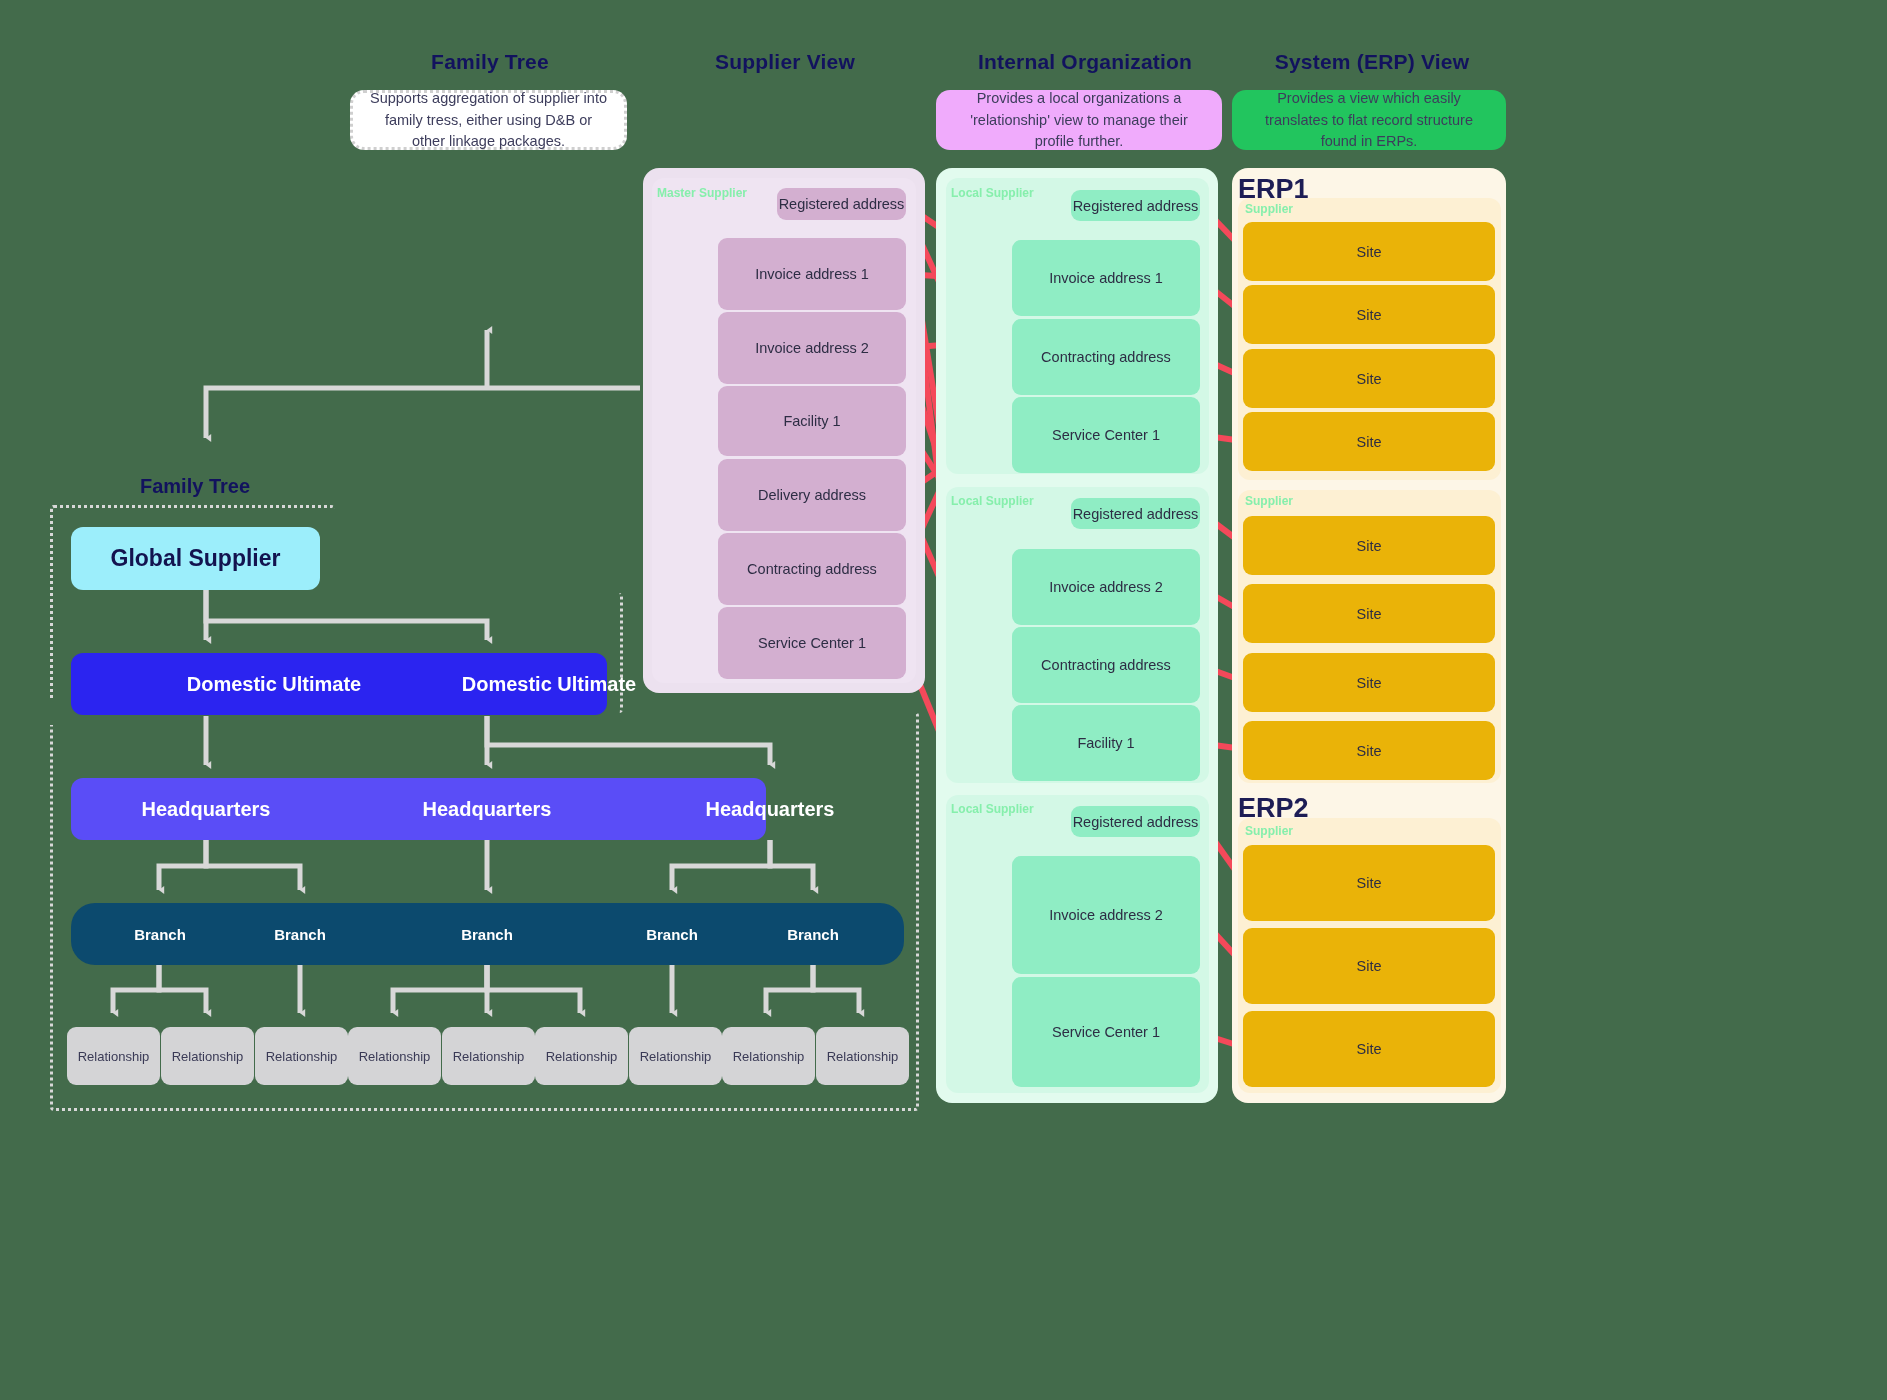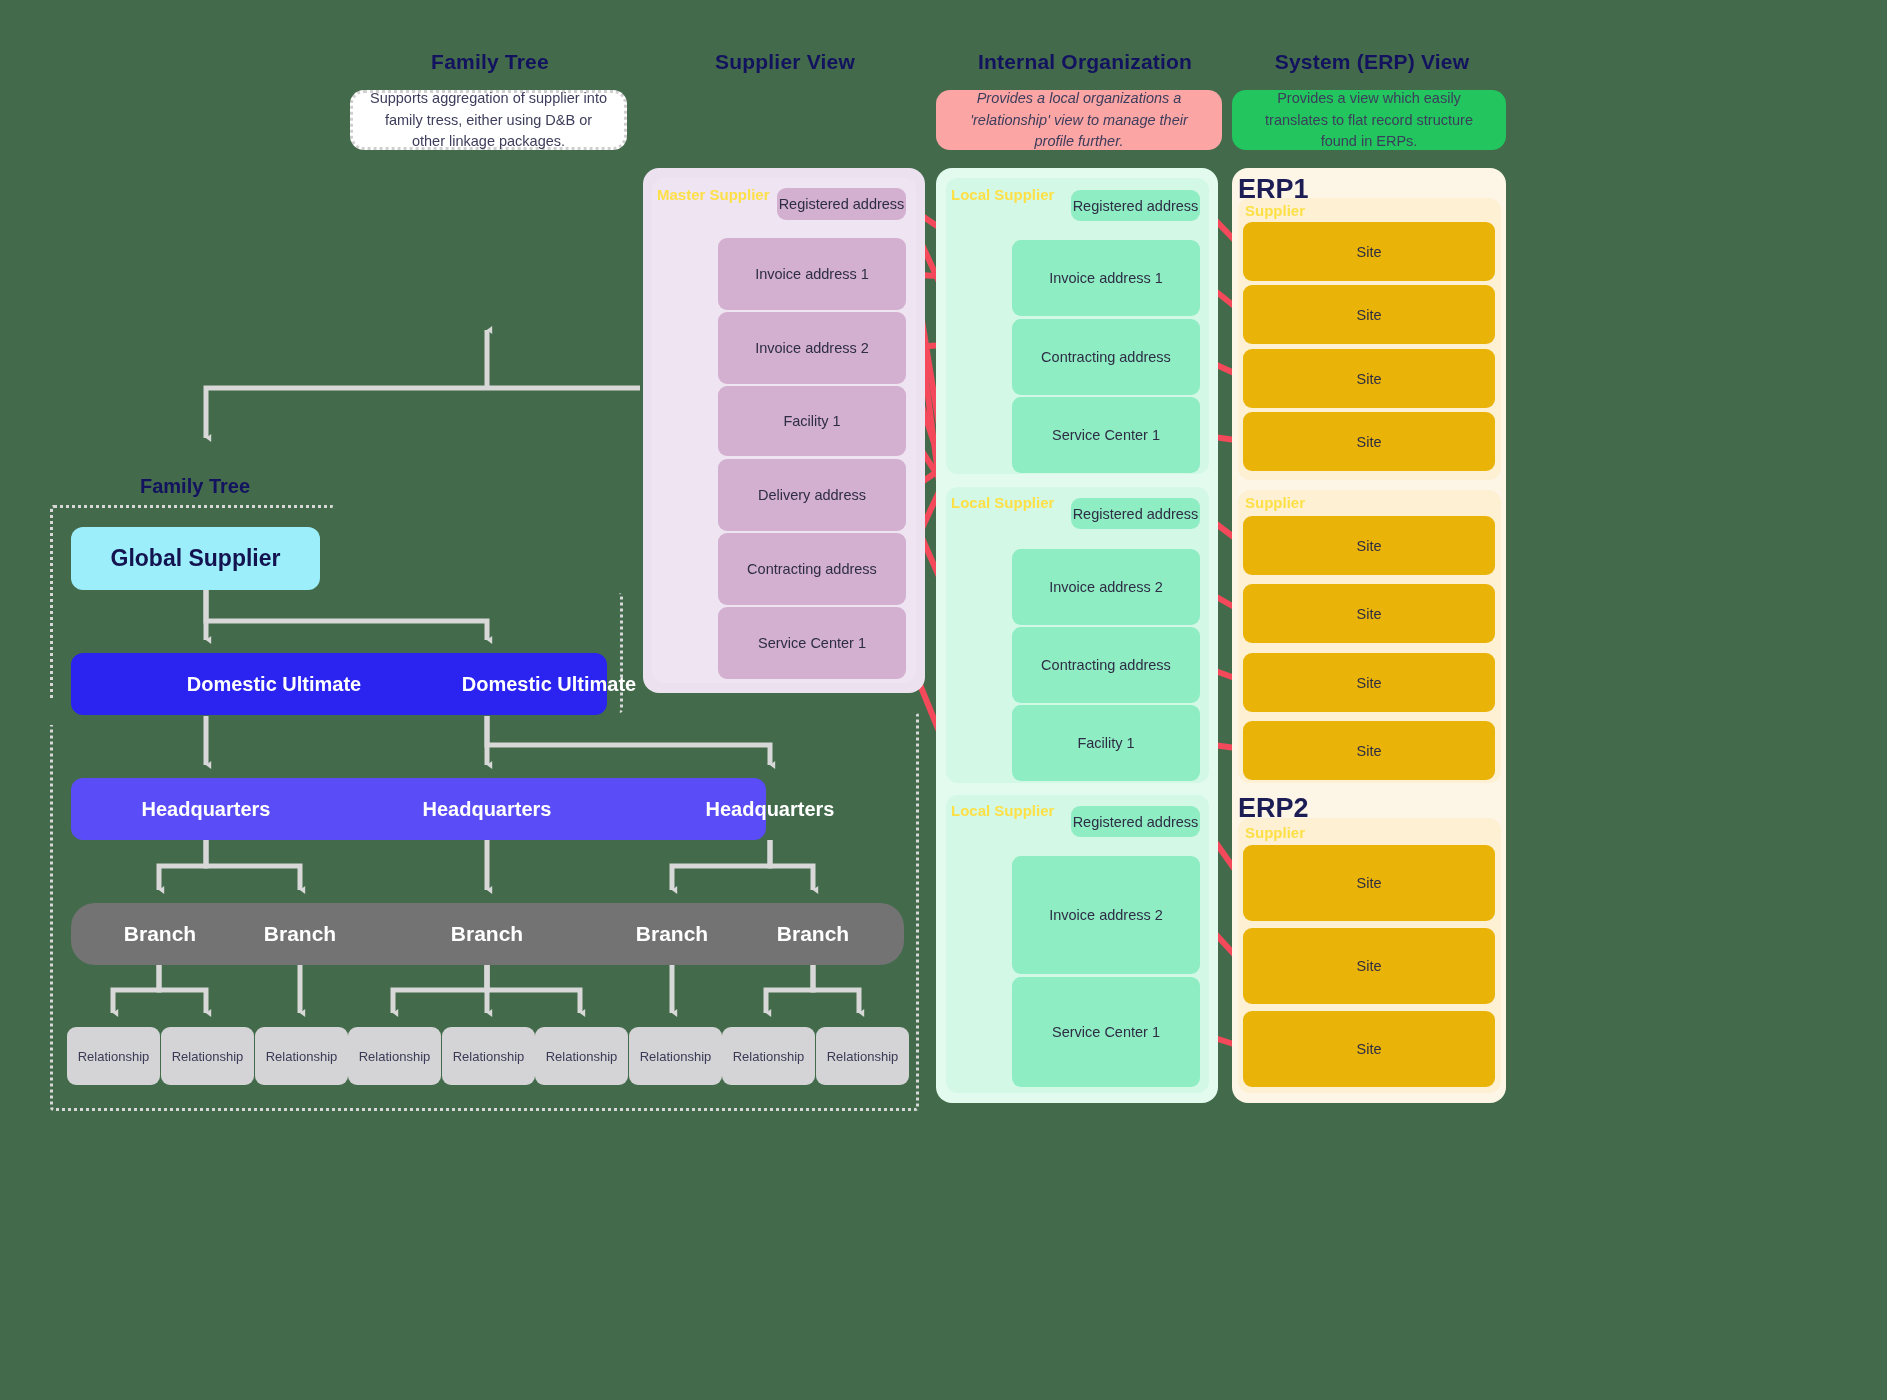--- a/index.html
+++ b/index.html
@@ -10,51 +10,51 @@
 
   
   .col-title{font-weight:bold;font-size:21px;color:#12125e;text-align:center;
              letter-spacing:.2px;}
 
   
   .desc{border-radius:14px;display:flex;align-items:center;justify-content:center;
         text-align:center;font-size:14.5px;color:#3d3d5c;line-height:1.45;padding:10px 14px;}
   .desc-ft{background:#ffffff;border:3px dotted #cfcfcf;}
   .desc-sv{background:#d9b3d2;}
-  .desc-io{background:#fca5a5;font-style:italic;}
+  .desc-io{background:#f0abfc;}
   .desc-erp{background:#22c55e;}
 
   .note-grey{background:#d3d3d6;border-radius:12px;display:flex;align-items:center;
              justify-content:center;text-align:center;font-size:14.5px;color:#3d3d5c;
              line-height:1.45;padding:8px 12px;}
 
   
   .ft-title{font-weight:bold;font-size:20px;color:#12125e;}
   .ft-dotted{border:3px dotted #d8d8d8;border-radius:4px;background:transparent;}
   .node{border-radius:12px;display:flex;align-items:center;justify-content:center;
         font-weight:bold;color:#fff;}
   .n-global{background:#9ceefb;color:#13134f;font-size:23px;}
   .n-dom{background:#2b24f0;font-size:20px;}
   .n-hq{background:#5a4df7;font-size:20px;}
-  .n-branch{background:#737373;font-size:21px;border-radius:24px;}
+  .n-branch{background:#0c4a6e;font-size:15px;border-radius:24px;}
   .n-rel{background:#d4d4d6;color:#3a3a56;font-weight:normal;font-size:13px;border-radius:9px;}
   .bandlabel{position:absolute;top:50%;transform:translate(-50%,-50%);white-space:nowrap;}
 
   
   .panel{border-radius:16px;}
   .p-sv{background:#ece1ef;}
   .p-io{background:#e2fbee;}
   .p-erp{background:#fdf6e7;}
 
   .group{border-radius:12px;}
   .g-sv{background:#efe4f2;}
   .g-io{background:#d3f8e6;}
   .g-erp{background:#fdf0d3;}
 
-  .grp-label{font-weight:bold;font-size:15px;color:#fde047;}
+  .grp-label{font-weight:bold;font-size:12px;color:#86efac;}
   .erp-label{font-weight:bold;font-size:27px;color:#1d1d55;}
 
   .item{border-radius:9px;display:flex;align-items:center;justify-content:center;
         text-align:center;font-size:14.5px;color:#2d2d44;}
   .i-sv{background:#d3afd0;}
   .i-io{background:#8fedc4;}
   .i-erp{background:#eab308;text-align:right;}
 
   svg.ov{position:absolute;left:0;top:0;width:1887px;height:1400px;pointer-events:none;}
 </style>

